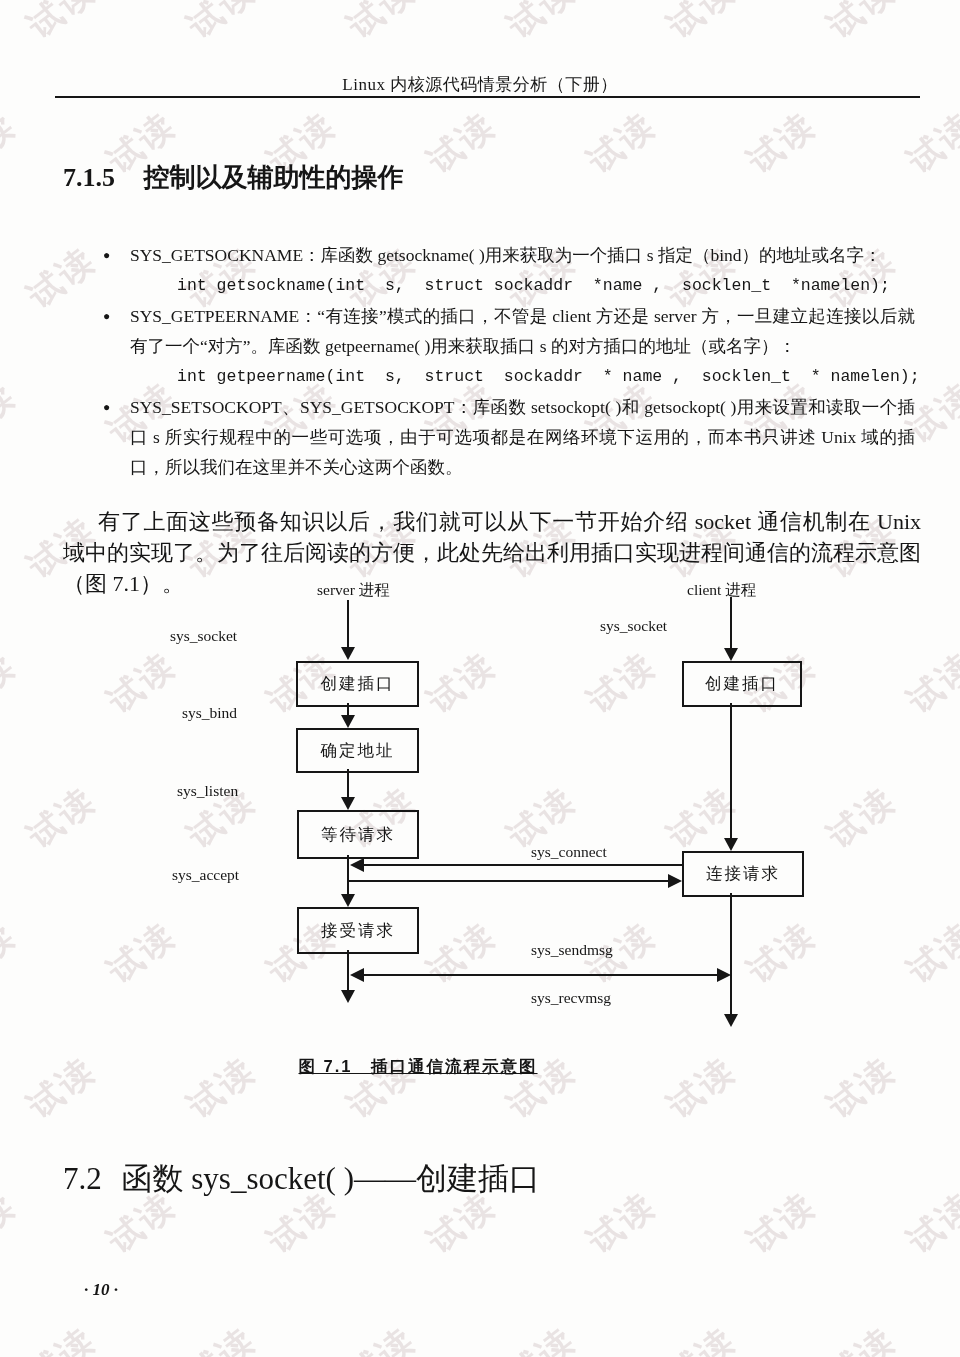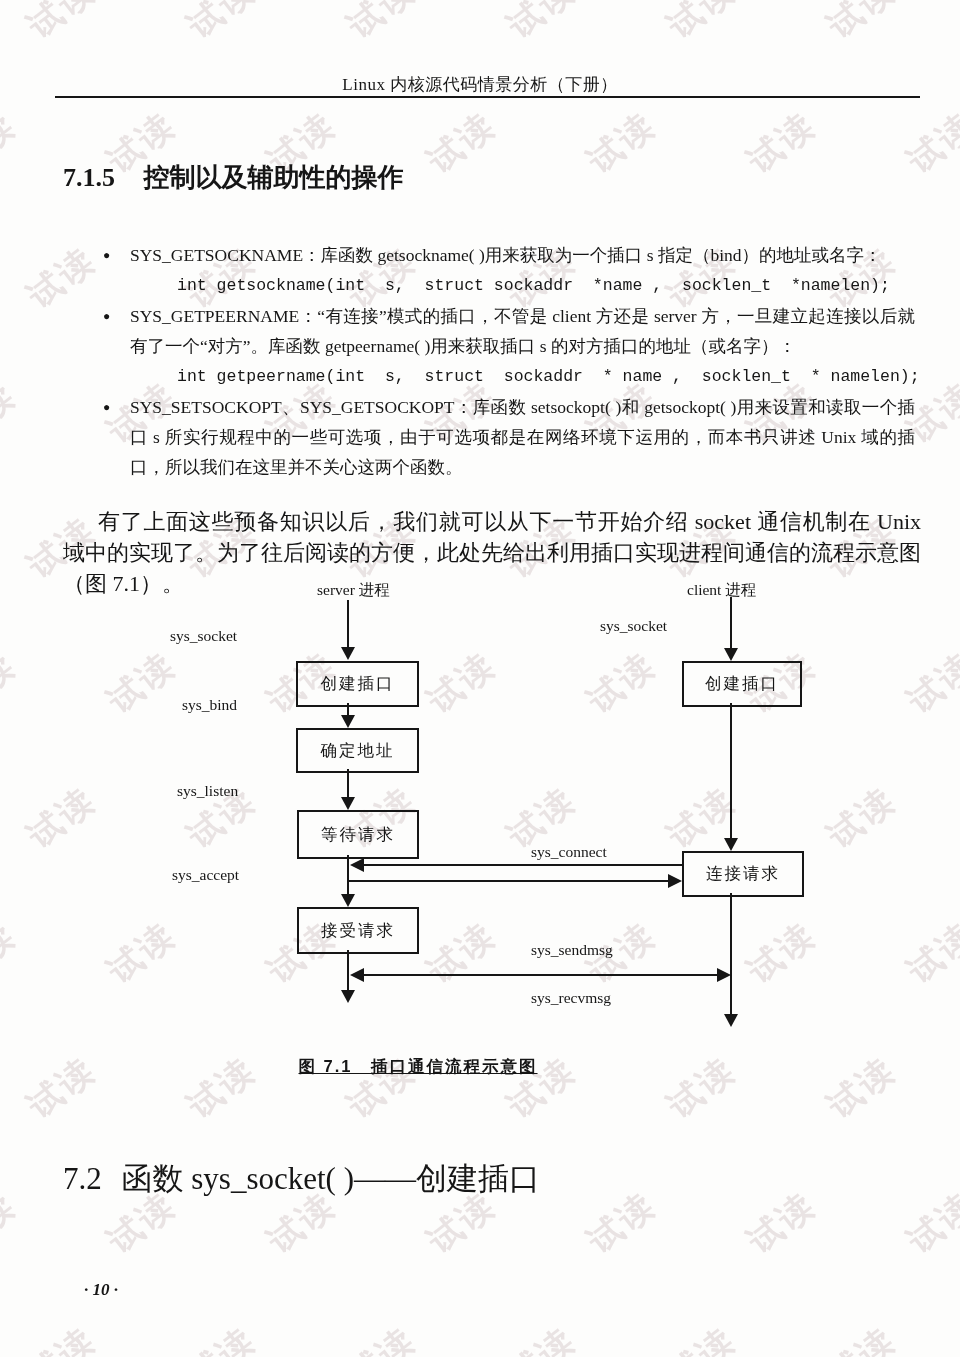--- a/index.html
+++ b/index.html
@@ -48,21 +48,21 @@
   .hl{ position:absolute; height:2px; background:var(--ink); }
   .ah-d{ position:absolute; width:0; height:0;
     border-left:7px solid transparent; border-right:7px solid transparent; border-top:13px solid var(--ink); }
   .ah-l{ position:absolute; width:0; height:0;
     border-top:7px solid transparent; border-bottom:7px solid transparent; border-right:14px solid var(--ink); }
   .ah-r{ position:absolute; width:0; height:0;
     border-top:7px solid transparent; border-bottom:7px solid transparent; border-left:14px solid var(--ink); }
   .d-server-label{ left:317px; top:1px; }
   .d-client-label{ left:687px; top:1px; }
   .d-sys-socket-l{ left:170px; top:47px; }
-  .d-sys-bind{ left:182px; top:116px; }
+  .d-sys-bind{ left:182px; top:124px; }
   .d-sys-listen{ left:177px; top:202px; }
   .d-sys-accept{ left:172px; top:286px; }
   .d-sys-socket-r{ left:600px; top:37px; }
   .d-sys-connect{ left:531px; top:249px;margin-top:14px; }
   .d-sys-sendmsg{ left:531px; top:361px; }
   .d-sys-recvmsg{ left:531px; top:409px; }
   .d-vl-s1{ left:347px; top:20px; height:48px; } .d-ah-s1{ left:341px; top:67px; }
   .d-box-s1{ left:296px; top:81px; width:119px; height:42px; }
   .d-vl-s2{ left:347px; top:123px; height:13px; } .d-ah-s2{ left:341px; top:135px; }
   .d-box-s2{ left:296px; top:148px; width:119px; height:41px; }

